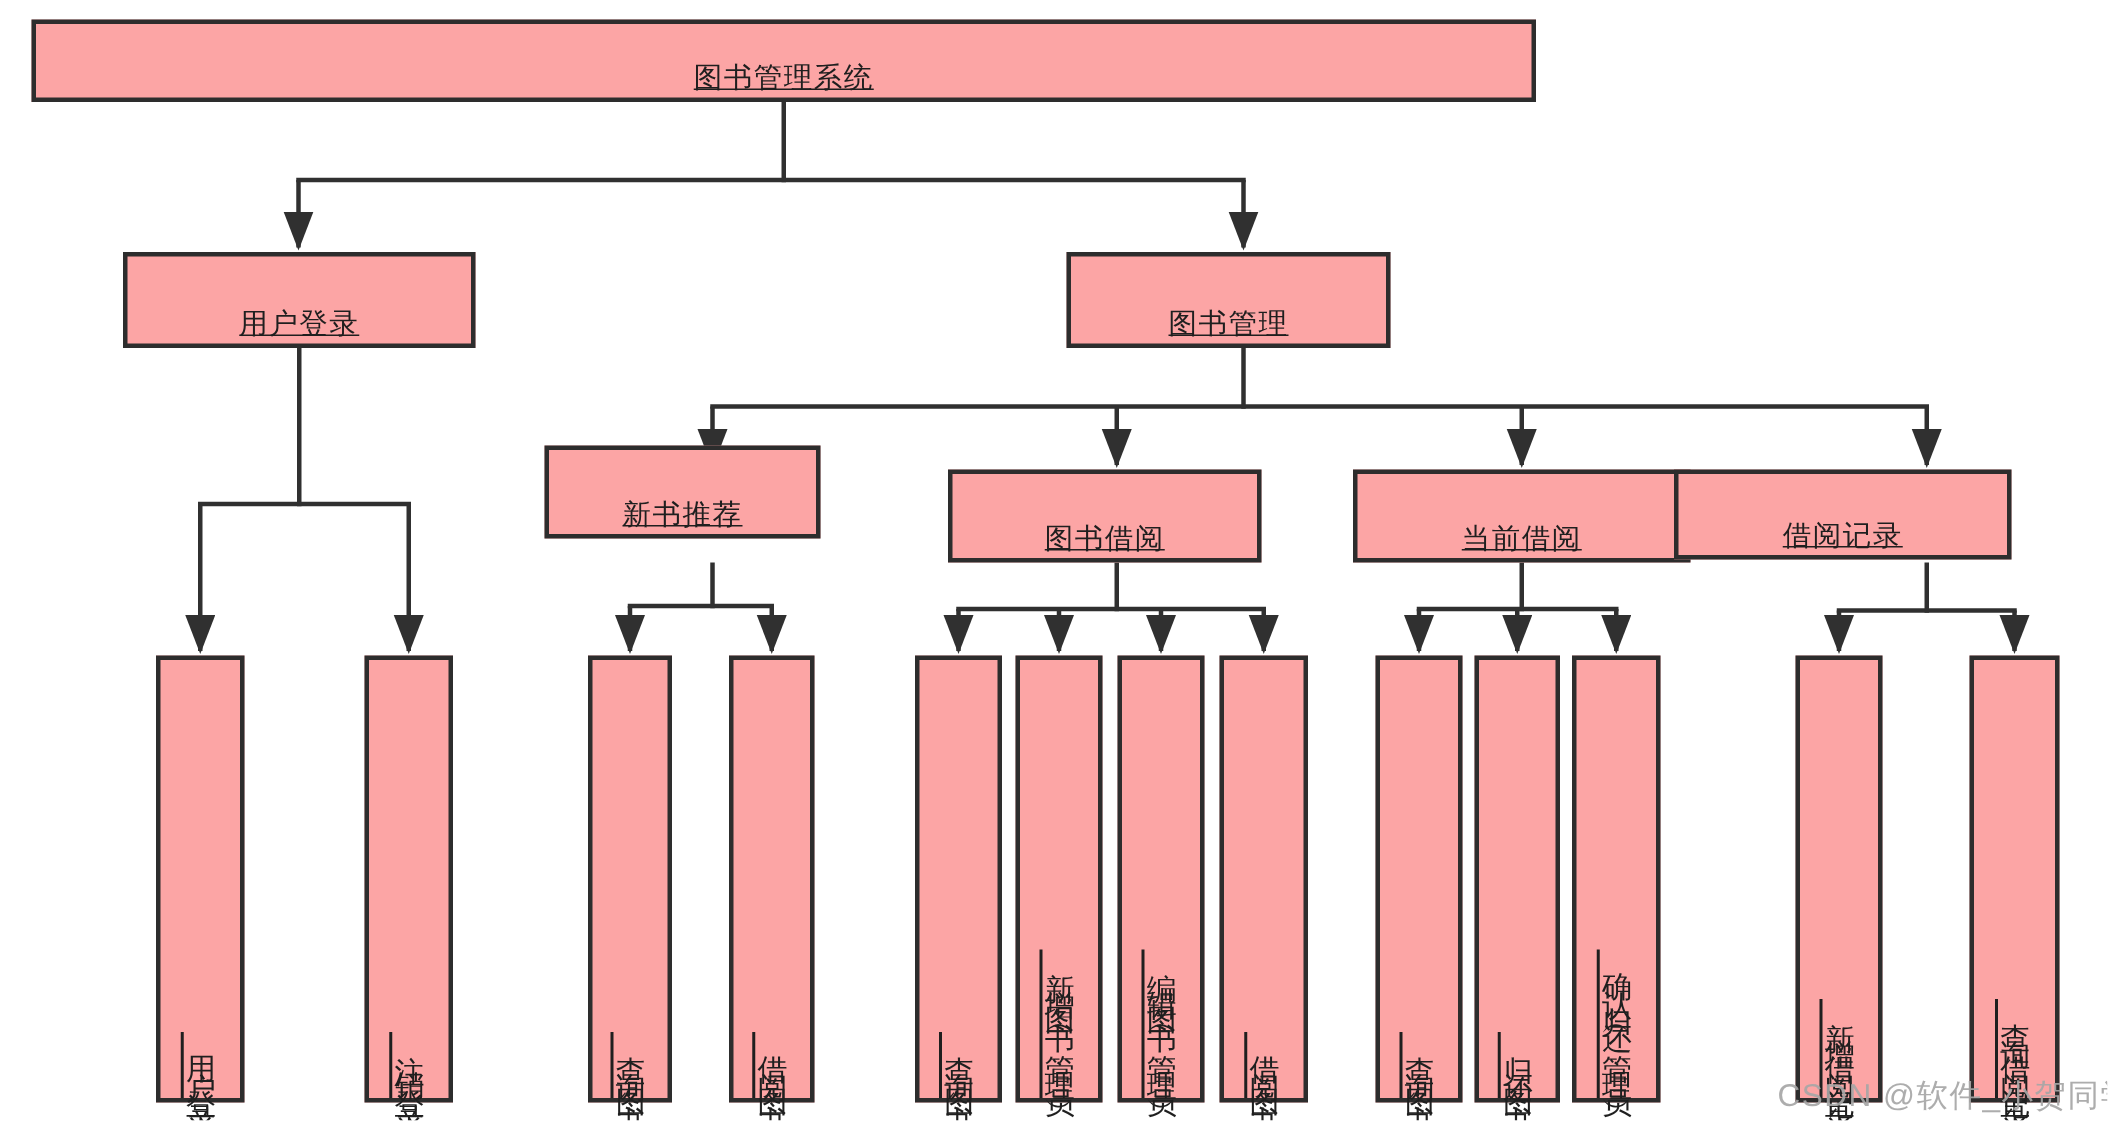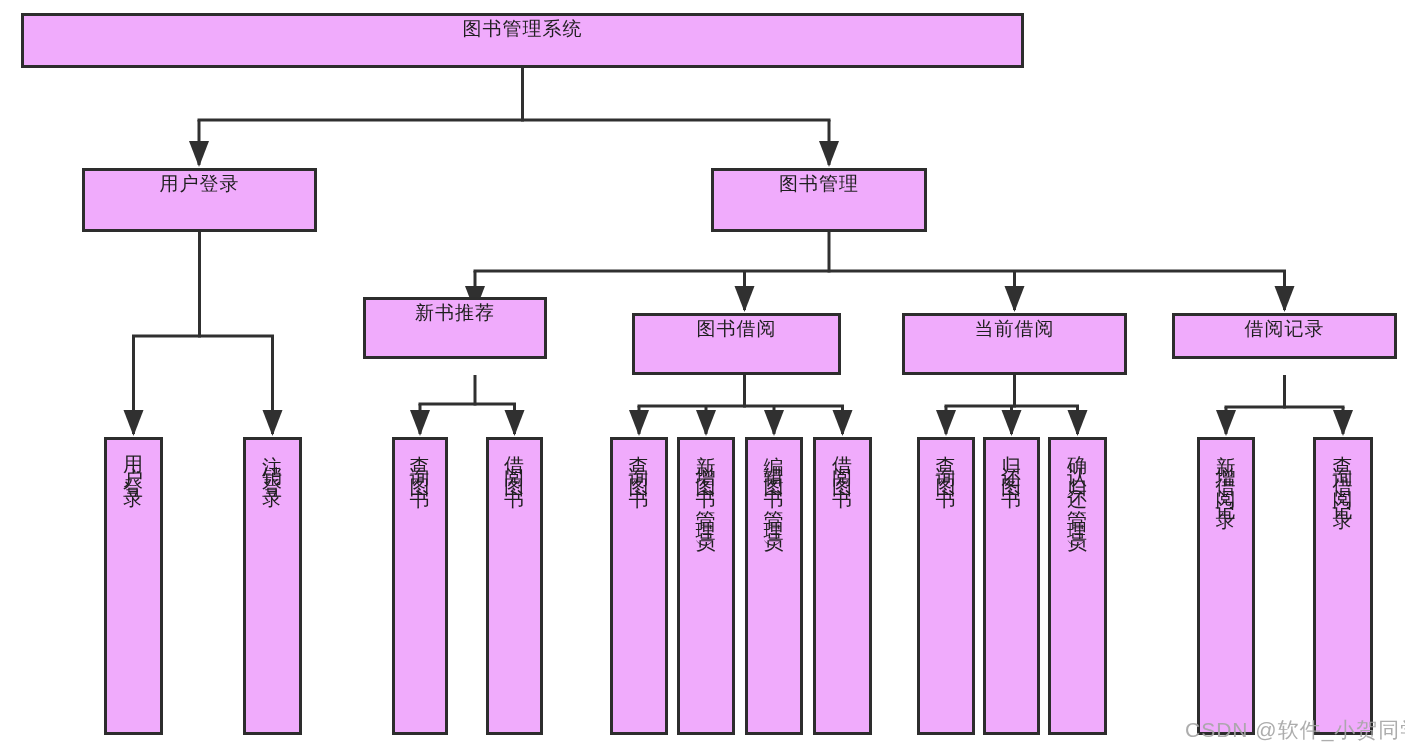--- a/index.html
+++ b/index.html
@@ -17,27 +17,28 @@
   }
   #wires {
     position: absolute;
     left: 0;
     top: 0;
     z-index: 1;
   }
   .node {
     position: absolute;
     box-sizing: border-box;
-    background: #f0abfc;
+    background: #fca5a5;
     border: 3px solid #2d2d2d;
     display: flex;
-    align-items: flex-start;
+    align-items: flex-end;
     justify-content: center;
     z-index: 2;
     color: #1f1f1f;
+    text-decoration: underline;
   }
   .hlabel {
     font-size: 19px;
     letter-spacing: 1px;
     white-space: nowrap;
   }
   .leaf .vlabel {
     writing-mode: vertical-rl;
     text-orientation: mixed;
     font-size: 20px;
@@ -124,21 +125,21 @@
 
   <div class="node" style="left:363px; top:297px; width:184px; height:62px;">
     <span class="hlabel">新书推荐</span>
   </div>
   <div class="node" style="left:632px; top:313px; width:209px; height:62px;">
     <span class="hlabel">图书借阅</span>
   </div>
   <div class="node" style="left:902px; top:313px; width:225px; height:62px;">
     <span class="hlabel">当前借阅</span>
   </div>
-  <div class="node" style="left:1172px; top:313px; width:225px; height:46px;">
+  <div class="node" style="left:1116px; top:313px; width:225px; height:60px;">
     <span class="hlabel">借阅记录</span>
   </div>
 
   <div class="node leaf" style="left:104px; top:437px; width:59px; height:298px;">
     <span class="vlabel">用户登录</span>
   </div>
   <div class="node leaf" style="left:243px; top:437px; width:59px; height:298px;">
     <span class="vlabel">注销登录</span>
   </div>
 

